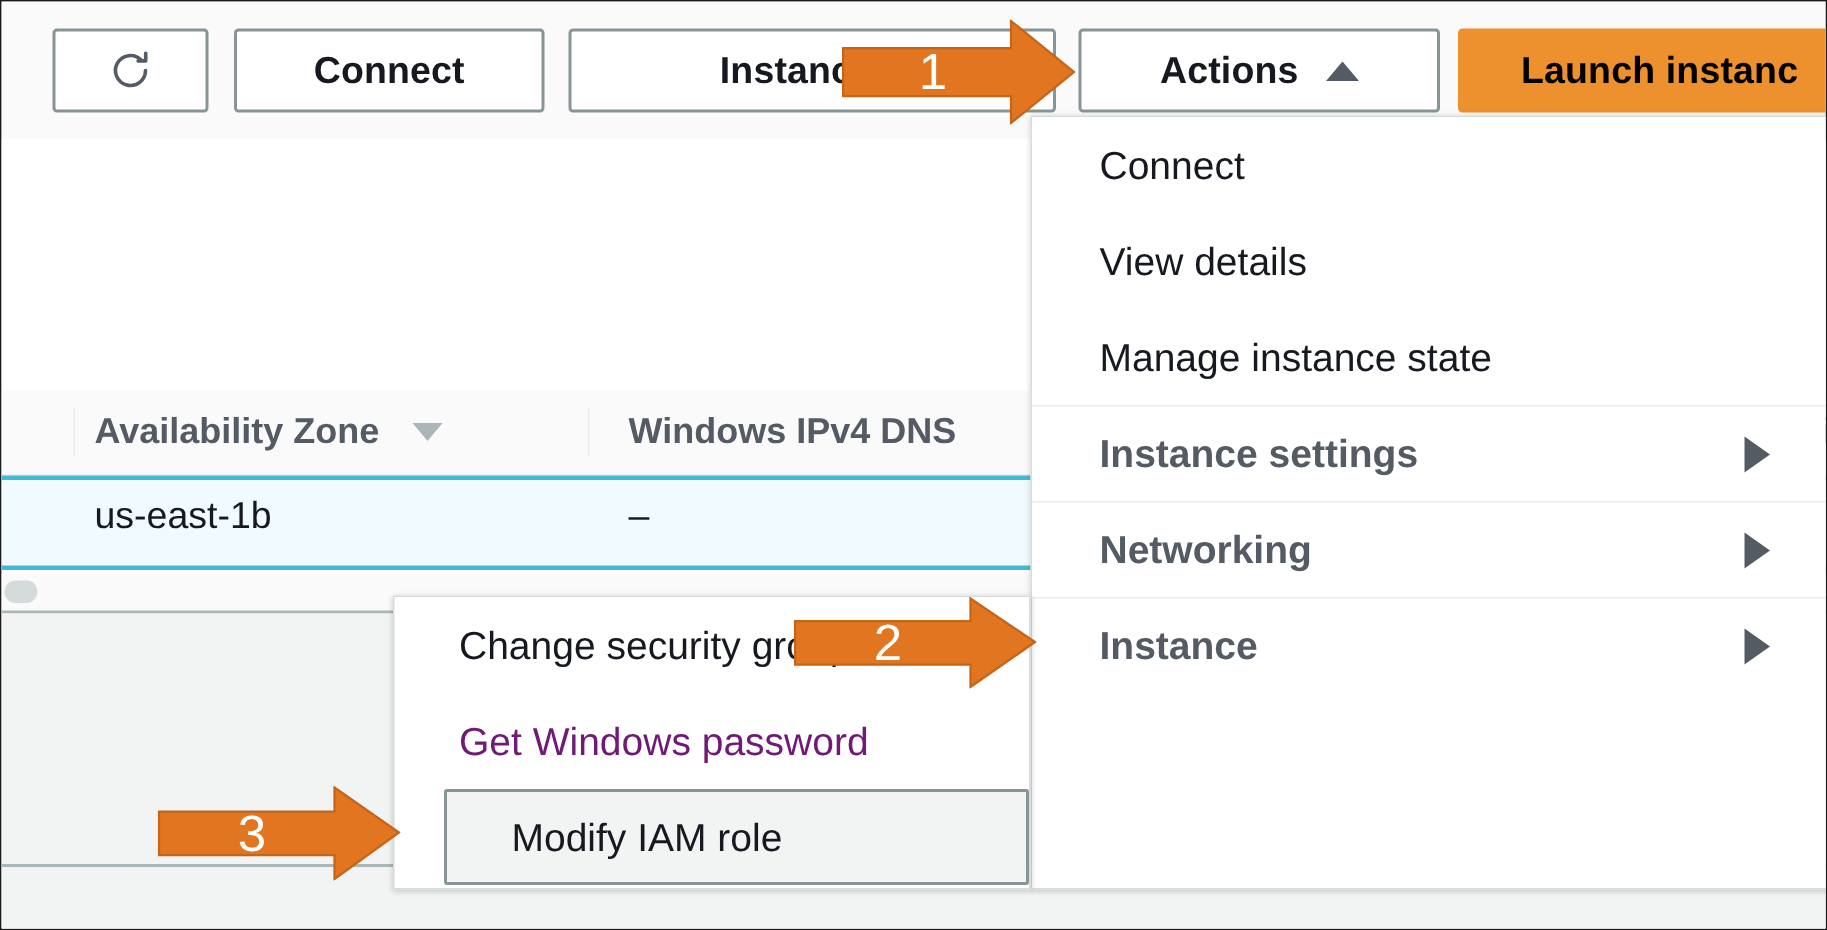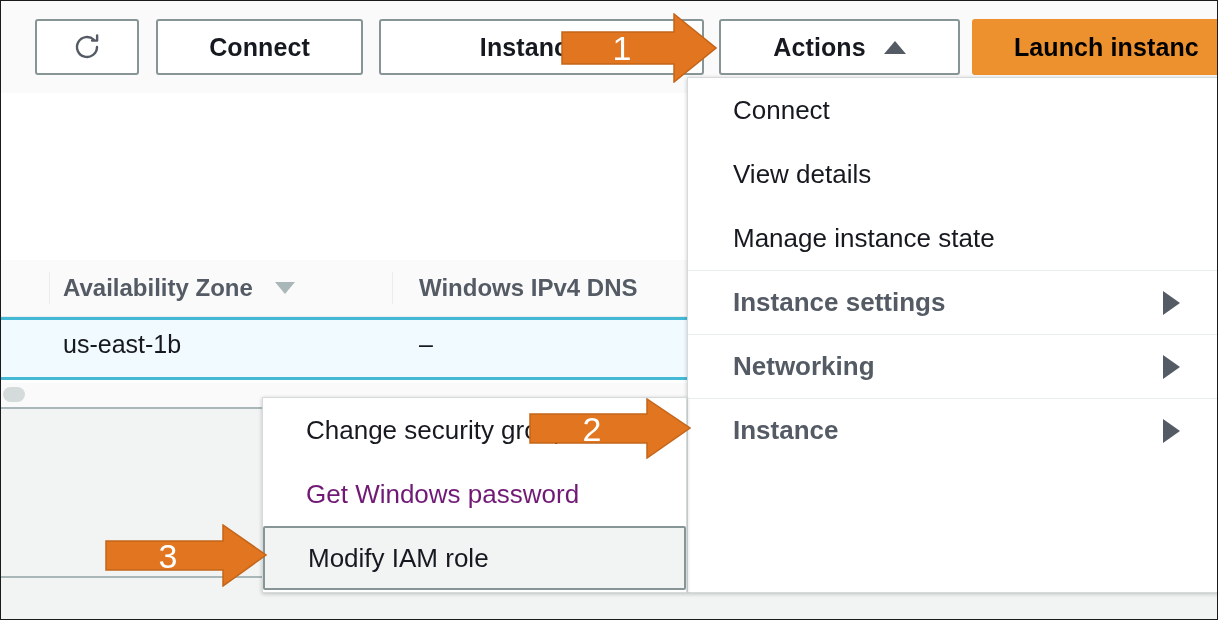--- a/index.html
+++ b/index.html
@@ -178,20 +178,21 @@
     font-weight: bold;
     color: #545b64;
     justify-content: space-between;
   }
   .menu-item.sep-above { border-top: 1px solid #eaeded; }
   .menu-item.disabled { color: #701a75; }
   .menu-item.highlight {
     background: #f2f3f3;
     border: 2px solid #879596;
     border-radius: 2px;
+    margin-left: 33px;
   }
   .sub-caret {
     width: 0; height: 0;
     border-top: 12px solid transparent;
     border-bottom: 12px solid transparent;
     border-left: 17px solid #545b64;
     margin-right: 16px;
   }
 
   .menu-sub {

